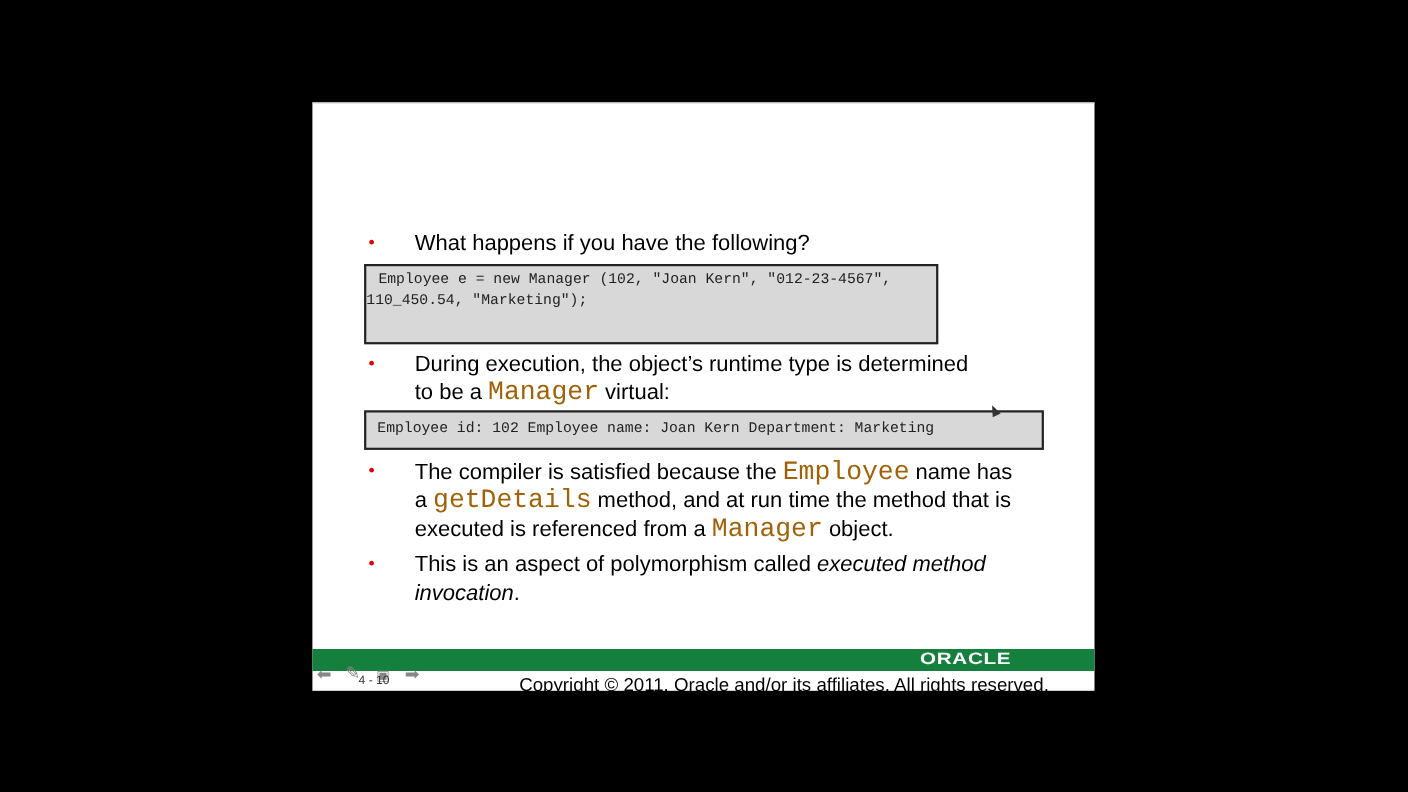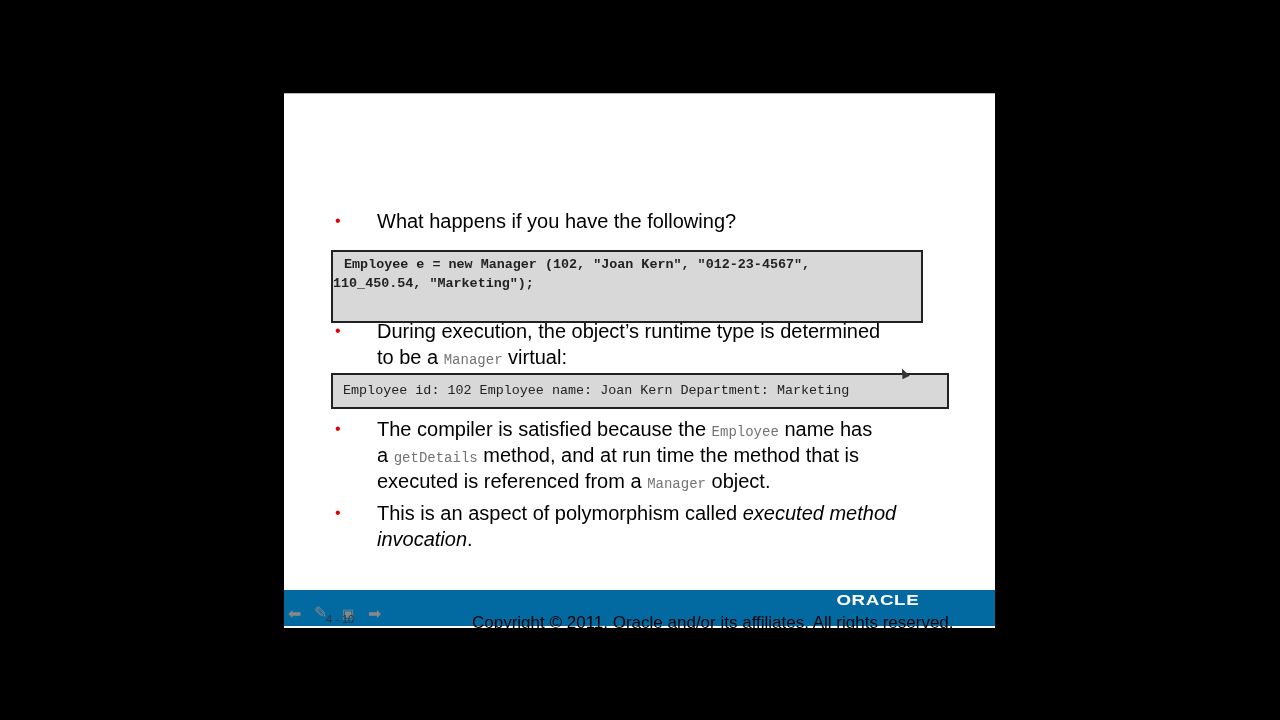--- a/index.html
+++ b/index.html
@@ -2,42 +2,42 @@
 <html><head>
   <meta charset="utf-8">
   <style>
     html, body { margin:0; padding:0; background:#000; }
     body { width:1280px; height:720px; position:relative; overflow:hidden; font-family:"Liberation Sans", sans-serif; }
     .slide { position:absolute; left:284px; top:93px; width:711px; height:534px; background:#fff; border-top:1px solid #bbb; }
     .title { position:absolute; left:0; width:711px; top:36px; text-align:center; font-weight:bold; font-size:24px; color:#000; letter-spacing:-0.2px; }
     .bullet { position:absolute; left:57px; font-size:20px; line-height:26px; color:#000; }
     .bullet .dot { position:absolute; left:-6px; top:0; color:#e00000; font-size:16px; }
     .bullet .txt { position:absolute; left:36px; white-space:nowrap; }
-    .mono { font-family:"Liberation Mono", monospace; font-size:14px; color:#737373; }
+    .mono { font-family:"Liberation Mono", monospace; font-size:24px; color:#a16207; }
     .code { position:absolute; left:47px; background:#d8d8d8; border:2px solid #222; font-family:"Liberation Mono", monospace; font-size:13.4px; color:#222; box-sizing:border-box; }
     .code .line { position:absolute; white-space:pre; }
-    .redband { position:absolute; left:0; top:496px; width:711px; height:36px; background:#0369a1; }
+    .redband { position:absolute; left:0; top:496px; width:711px; height:20px; background:#15803d; }
     .oracle { position:absolute; right:76px; top:1px; color:#fff; font-size:15px; font-weight:bold; letter-spacing:0.5px; transform:scaleX(1.25); transform-origin:right; }
     .footer { position:absolute; left:0; top:516px; width:711px; height:18px; }
     .copyright { position:absolute; left:188px; top:3px; font-size:17px; color:#000; }
     .pagenum { position:absolute; left:42px; top:3px; font-size:11px; color:#333; }
     .nav-icon { position:absolute; top:0; width:18px; height:16px; color:#888; font-size:16px; line-height:16px; }
     .cursor { position:absolute; left:900px; top:368px; width:0; height:0; border-left:4px solid transparent; border-right:4px solid transparent; border-bottom:10px solid #333; transform:rotate(-25deg); }
   </style>
 </head>
 <body>
 
 <div class="slide">
 
   <div class="bullet" style="top:114px;">
     <span class="dot">•</span>
     <span class="txt">What happens if you have the following?</span>
   </div>
 
-  <div class="code" style="top:156px; width:592px; height:73px;font-weight:bold;">
+  <div class="code" style="top:146px; width:522px; height:73px;">
     <span class="line" style="left:3px; top:5px;"> Employee e = new Manager (102, "Joan Kern", "012-23-4567",</span>
     <span class="line" style="left:0px; top:24px;">110_450.54, "Marketing");</span>
   </div>
 
   <div class="bullet" style="top:224px;">
     <span class="dot">•</span>
     <span class="txt" style="top:0;">During execution, the object’s runtime type is determined</span>
     <span class="txt" style="top:26px;"><span>to be a </span><span class="mono">Manager</span><span> virtual:</span></span>
   </div>
 

